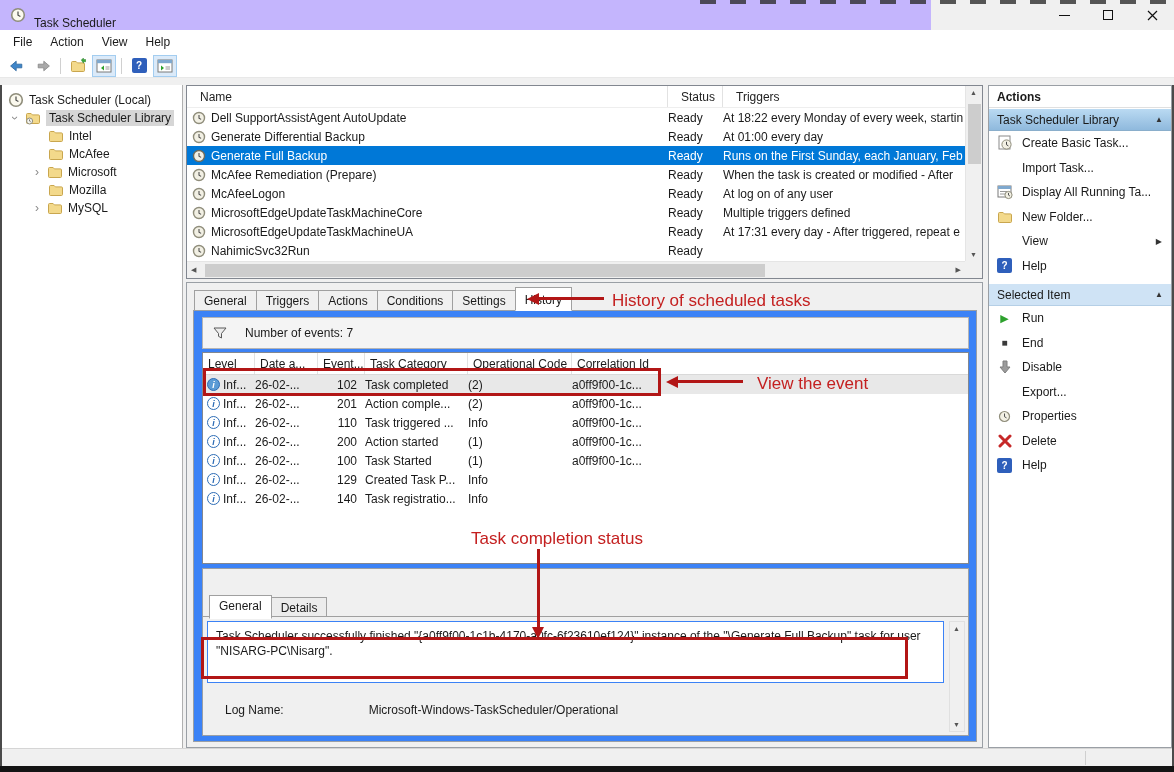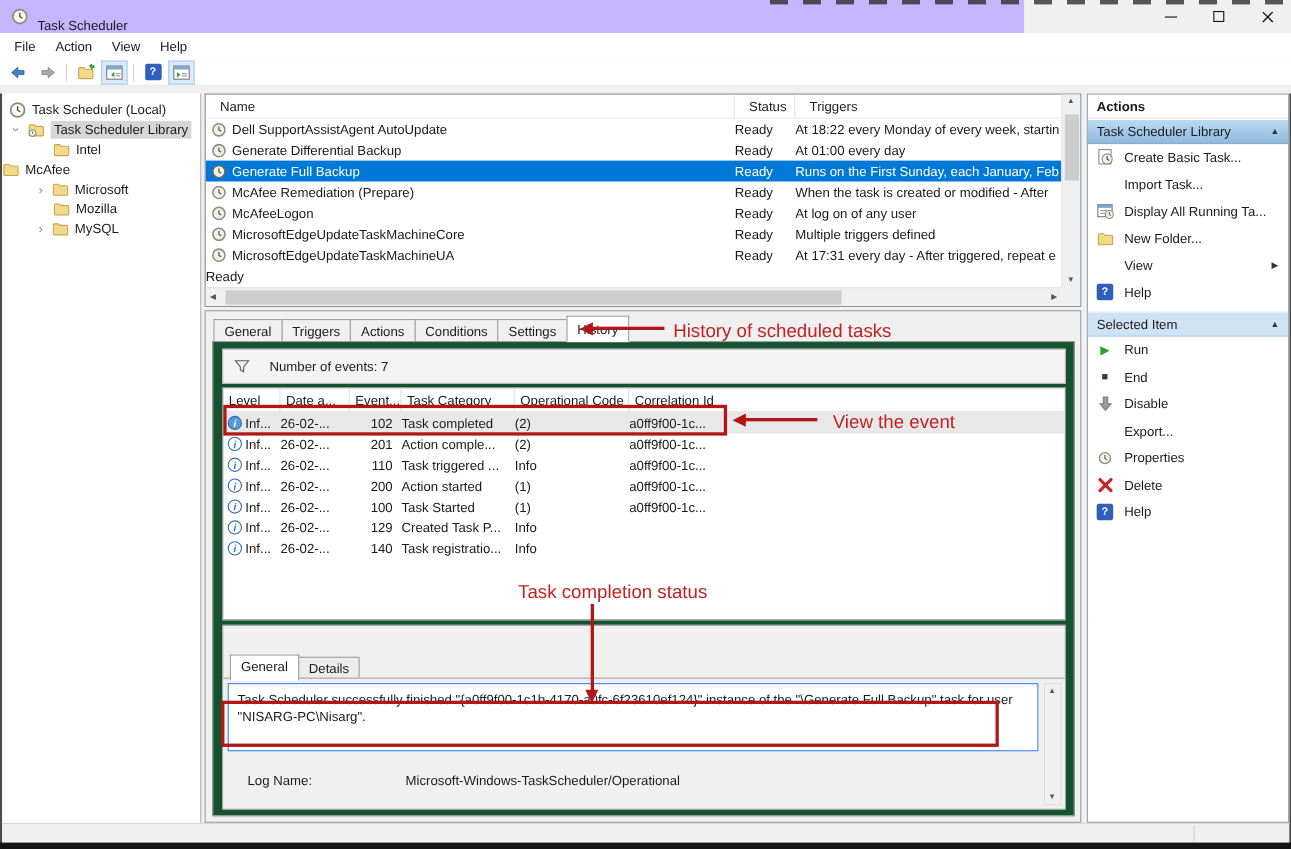--- a/index.html
+++ b/index.html
@@ -58,21 +58,21 @@
   .sb-thumb-h { position:absolute; left:18px; top:2px; width:560px; height:13px; background:#cdcdcd; }
   .sb-a { position:absolute; font-size:7px; color:#555; }
   .sb-up::before{content:"\25B2";} .sb-dn::before{content:"\25BC";}
   .sb-l::before{content:"\25C0";} .sb-r::before{content:"\25B6";}
 
   
   .lowerpane { left:186px; top:282px; width:797px; height:466px; background:#f0f0f0; border:1px solid #9a9fa5; }
   .tabs { position:absolute; left:7px; top:5px; display:flex; align-items:flex-end; height:23px; }
   .tab { padding:3px 9px 4px; border:1px solid #a0a0a0; background:#f0f0f0; margin-right:-1px; height:21px; }
   .tab.active { background:#fff; height:24px; padding-top:5px; position:relative; z-index:3; border-bottom:1px solid #fff; }
-  .tabpage { position:absolute; left:6px; top:27px; width:784px; height:432px; border:1px solid #9a9fa5; background:#14532d; }
+  .tabpage { position:absolute; left:6px; top:27px; width:784px; height:432px; border:1px solid #9a9fa5; background:#3b82f6; }
 
   .filterbar { position:absolute; left:8px; top:6px; width:767px; height:32px; background:#f4f4f4; border:1px solid #b5b5b5; display:flex; align-items:center; gap:18px; padding-left:10px; }
 
   .evtable { position:absolute; left:8px; top:41px; width:767px; height:212px; background:#fff; border:1px solid #828790; }
   .ev-header { display:flex; height:22px; align-items:center; border-bottom:1px solid #d9d9d9; }
   .ev-header > div { border-right:1px solid #e2e2e2; height:100%; display:flex; align-items:center; padding-left:5px; }
   .ev-row { display:flex; height:19px; align-items:center; white-space:nowrap; }
   .ev-row.sel { background:#e8e8e8; }
   .e-level { width:52px; display:flex; align-items:center; gap:3px; padding-left:4px; }
   .e-date { width:63px; } .e-id { width:47px; text-align:right; padding-right:8px; }
@@ -224,21 +224,21 @@
         <path d="M4.6 9.4v1.7l1.1.7" stroke="#555" stroke-width=".8" fill="none"></path>
     </svg>
     <span class="sel-gray">Task Scheduler Library</span>
   </div>
   <div class="trow" style="padding-left:46px;">
     <svg class="i16" viewBox="0 0 16 16">
         <path d="M1.5 4.5c0-.6.4-1 1-1h3.6l1.3 1.4h6.1c.6 0 1 .4 1 1v6.6c0 .6-.4 1-1 1H2.5c-.6 0-1-.4-1-1z" fill="#f3d98b" stroke="#c9a64e"></path>
       </svg>
     <span>Intel</span>
   </div>
-  <div class="trow" style="">
+  <div class="trow" style="padding-left:46px;">
     <svg class="i16" viewBox="0 0 16 16">
         <path d="M1.5 4.5c0-.6.4-1 1-1h3.6l1.3 1.4h6.1c.6 0 1 .4 1 1v6.6c0 .6-.4 1-1 1H2.5c-.6 0-1-.4-1-1z" fill="#f3d98b" stroke="#c9a64e"></path>
       </svg>
     <span>McAfee</span>
   </div>
   <div class="trow" style="padding-left:30px;">
     <span class="chev closed"></span>
     <svg class="i16" viewBox="0 0 16 16">
         <path d="M1.5 4.5c0-.6.4-1 1-1h3.6l1.3 1.4h6.1c.6 0 1 .4 1 1v6.6c0 .6-.4 1-1 1H2.5c-.6 0-1-.4-1-1z" fill="#f3d98b" stroke="#c9a64e"></path>
       </svg>
@@ -338,20 +338,27 @@
           <svg class="i14" viewBox="0 0 16 16">
             <circle cx="8" cy="8" r="6.3" fill="#f2f0e4" stroke="#8f8d7b" stroke-width="1.6"></circle>
             <path d="M8 4.6V8.2L10.4 9.6" stroke="#4a4a4a" stroke-width="1.2" fill="none"></path>
           </svg>
           <span>MicrosoftEdgeUpdateTaskMachineUA</span>
         </span>
       <span class="c-status">Ready</span>
       <span class="c-trig">At 17:31 every day - After triggered, repeat e</span>
     </div>
     <div class="tl-row">
+      <span class="c-name">
+          <svg class="i14" viewBox="0 0 16 16">
+            <circle cx="8" cy="8" r="6.3" fill="#f2f0e4" stroke="#8f8d7b" stroke-width="1.6"></circle>
+            <path d="M8 4.6V8.2L10.4 9.6" stroke="#4a4a4a" stroke-width="1.2" fill="none"></path>
+          </svg>
+          <span>NahimicSvc32Run</span>
+        </span>
       <span class="c-status">Ready</span>
       <span class="c-trig"></span>
     </div>
   </div>
 
   <div class="vscroll">
     <span class="sb-a sb-up" style="left:4px;top:3px;"></span>
     <span class="sb-thumb-v"></span>
     <span class="sb-a sb-dn" style="left:4px;bottom:3px;"></span>
   </div>

